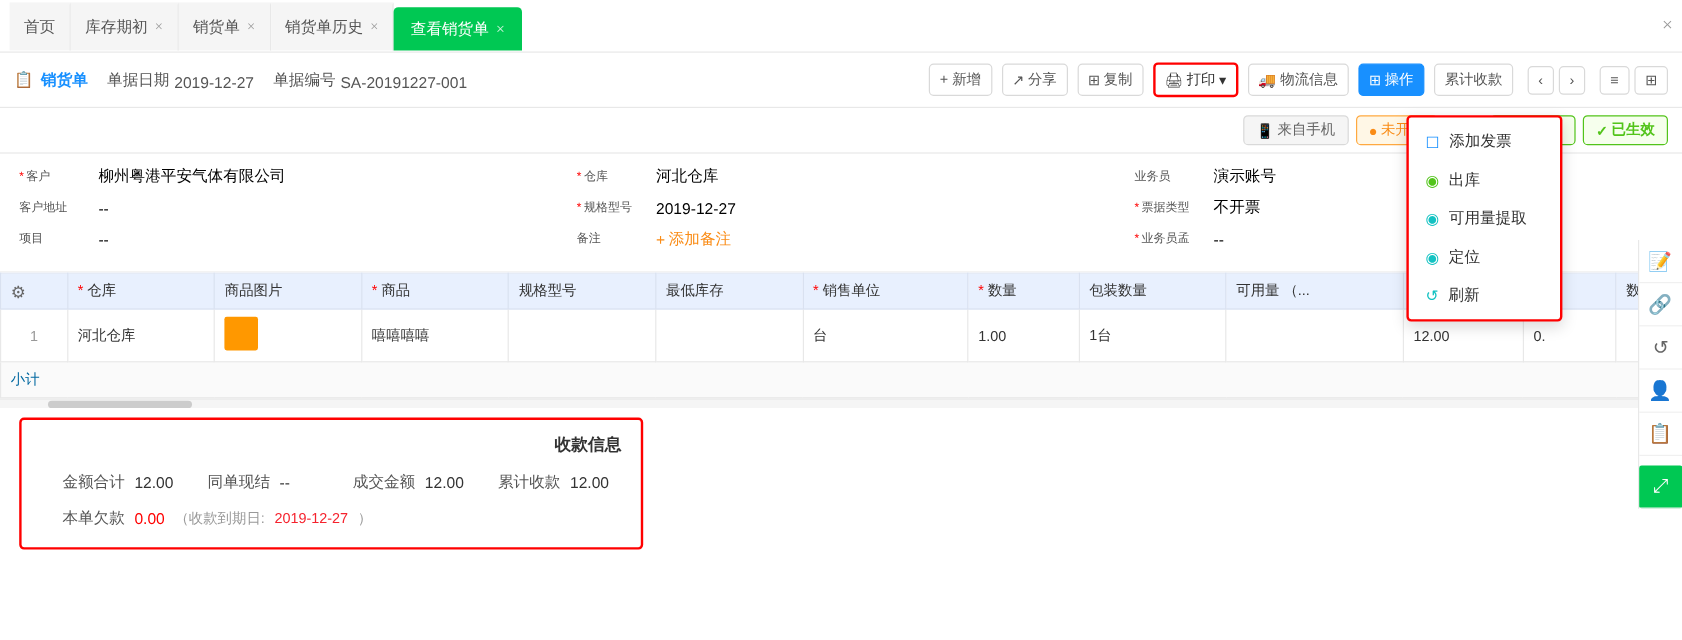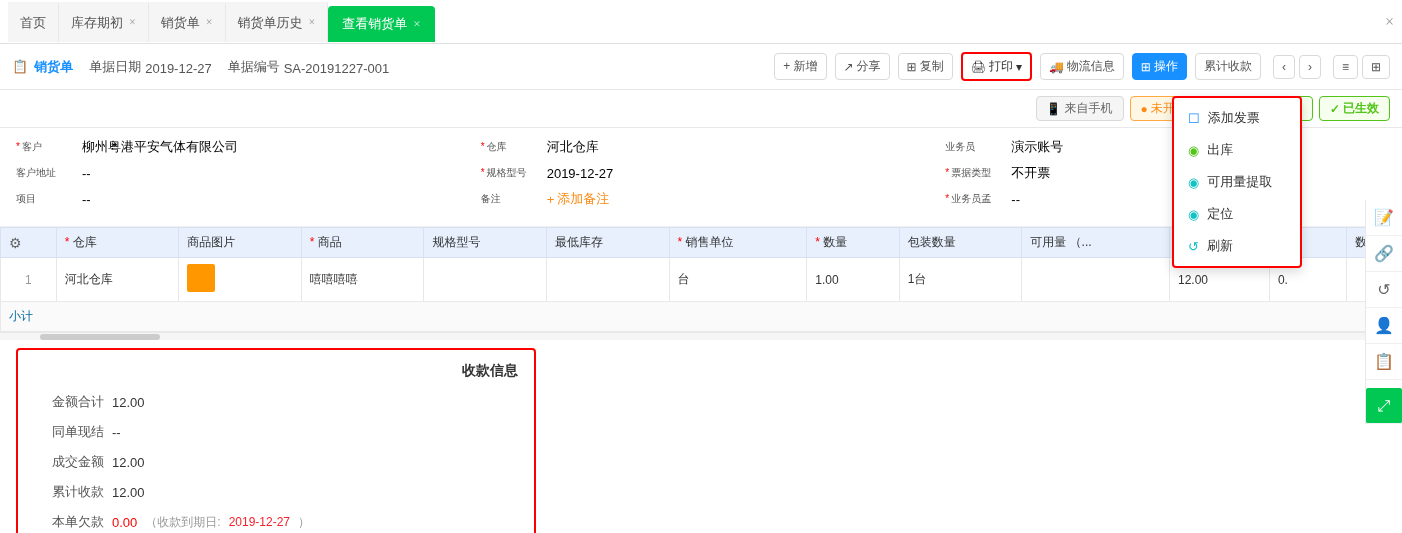--- a/index.html
+++ b/index.html
@@ -88,21 +88,21 @@
       border-radius: 2px; display: inline-block;
     }
 
     
     .payment-section {
       margin: 8px 16px; padding: 12px 16px;
       border: 2px solid #f00; border-radius: 4px;
       background: #fff; max-width: 520px; text-align: right;
     }
     .payment-title { font-weight: bold; margin-bottom: 10px; font-size: 14px; }
-    .payment-grid { display: grid; grid-template-columns: 1fr; gap: 6px 0; }
+    .payment-grid { display: grid; grid-template-columns: 1fr 1fr 1fr 1fr; gap: 6px 0; }
     .payment-row { display: flex; align-items: center; gap: 8px; padding: 3px 0; }
     .payment-label { color: #555; min-width: 70px; font-size: 13px; }
     .payment-value { color: #333; font-size: 13px; }
     .payment-value-red { color: #f00; font-size: 13px; }
     .payment-value-hint { color: #999; font-size: 12px; }
     .payment-value-date { color: #f5222d; font-size: 12px; }
 
     
     .dropdown-menu {
       position: fixed; top: 96px; right: 100px;

